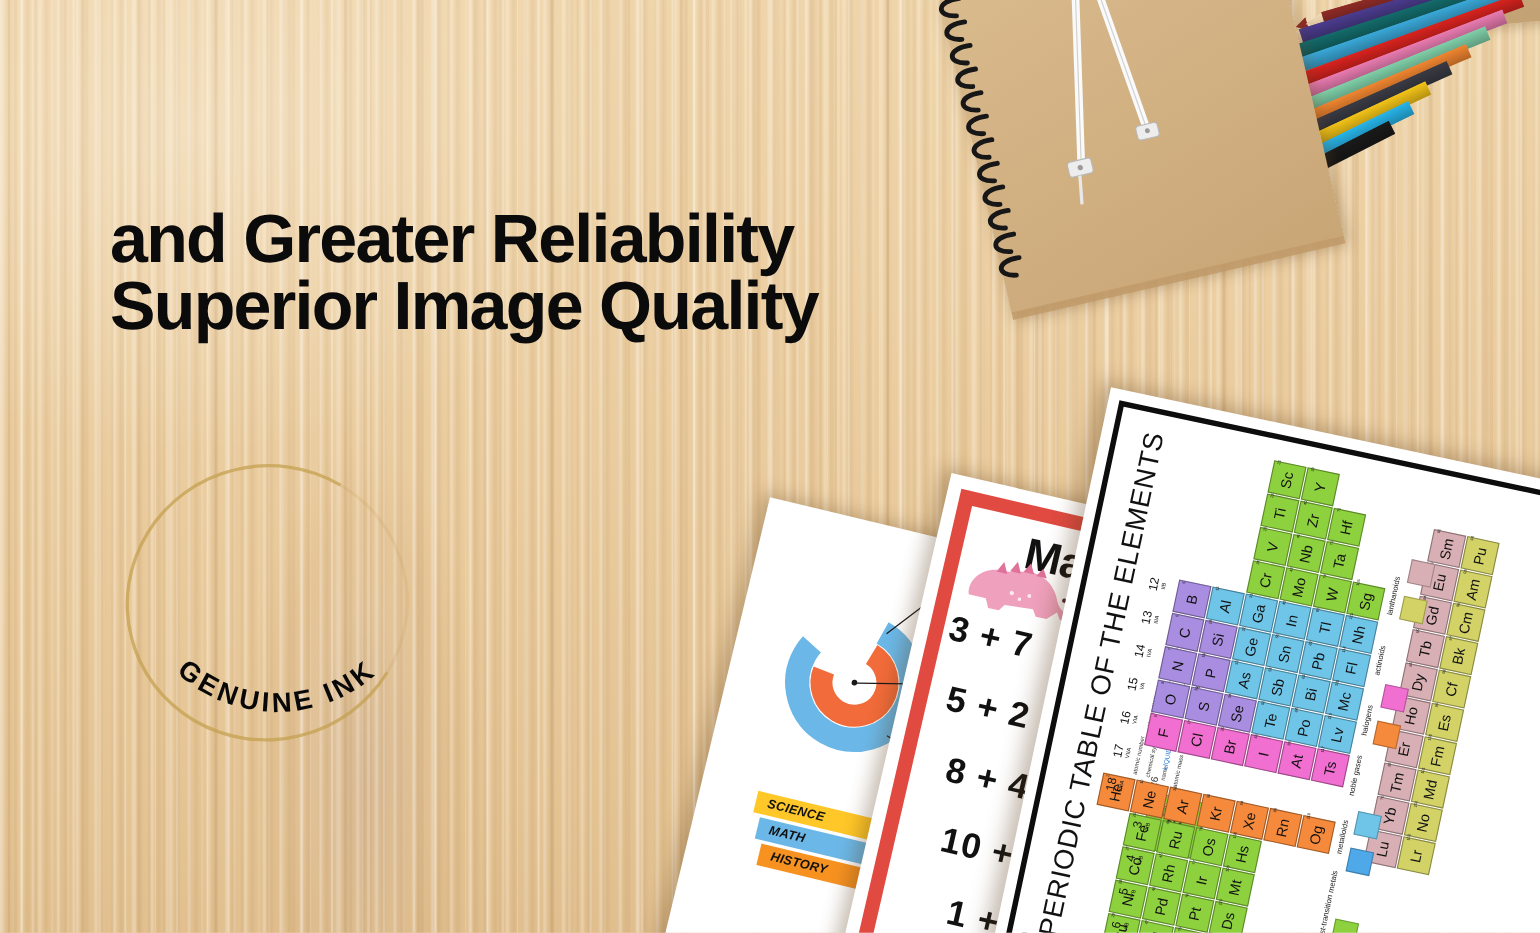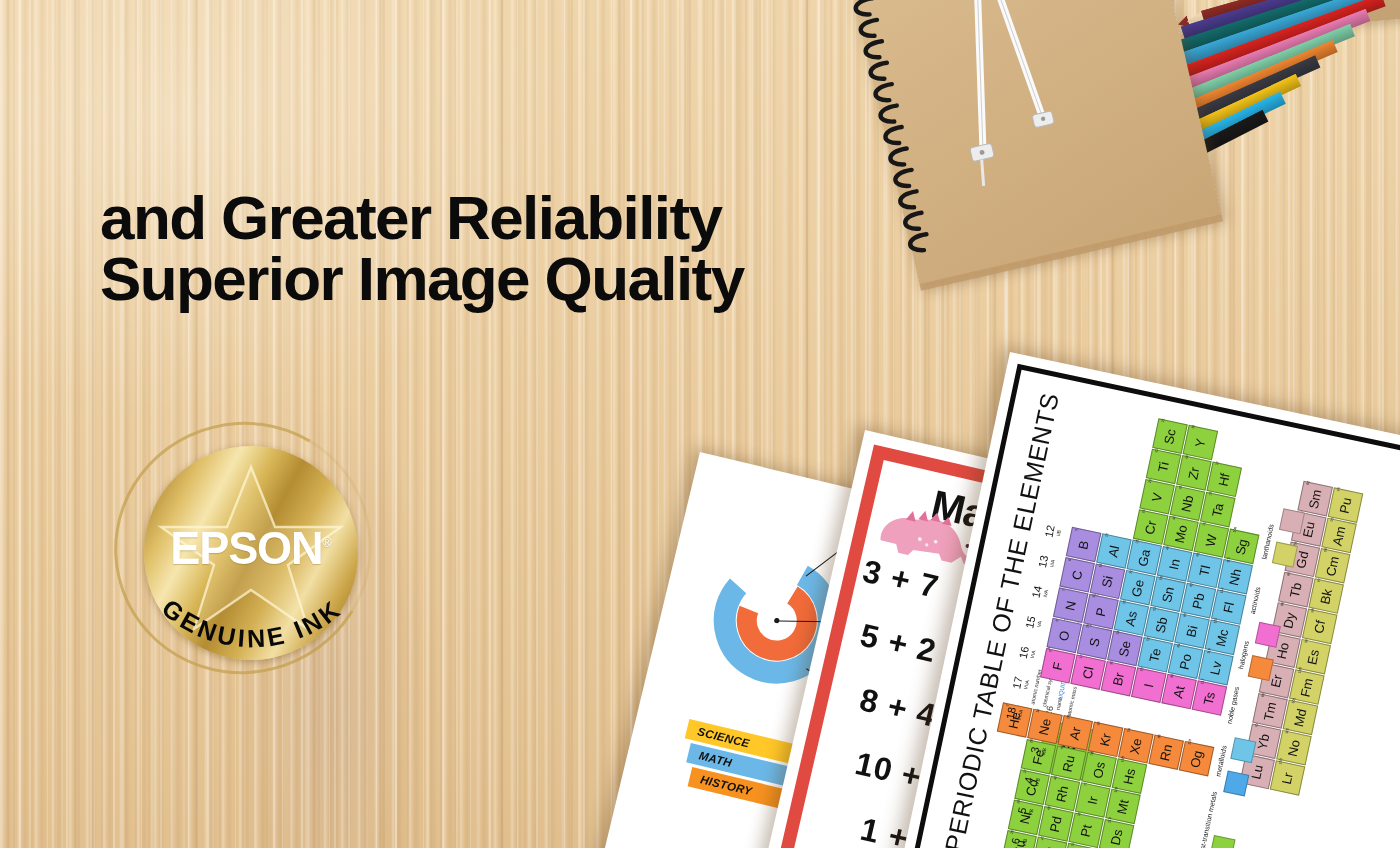--- a/index.html
+++ b/index.html
@@ -767,30 +767,20 @@
     </div>
 </div>
 
 <div id="copy">
   <div class="hl l2">and Greater Reliability</div>
   <div class="hl">Superior Image Quality</div>
 </div>
 
 <div id="badge">
   <div class="swoosh"></div>
-  <div class="disc">
-    <div class="starwrap">
-      <svg width="196" height="196" viewBox="0 0 196 196">
-        <polygon points="98,12 122,72 188,72 135,110 155,174 98,135 41,174 61,110 8,72 74,72" fill="rgba(255,240,190,.20)" stroke="rgba(255,246,214,.72)" stroke-width="2.4"></polygon>
-      </svg>
-    </div>
-    <div class="epson-word">
-      <span>EPSON</span><sup>®</sup>
-    </div>
-  </div>
   <svg id="arcText" viewBox="0 0 272 150">
     <defs>
         <path id="arcpath" d="M14,34 A132,128 0 0 0 258,34" fill="none"></path>
       </defs>
     <text>
       <textPath href="#arcpath" startOffset="50%" text-anchor="middle" id="arcLabel">GENUINE INK</textPath>
     </text>
   </svg>
 </div>
 

